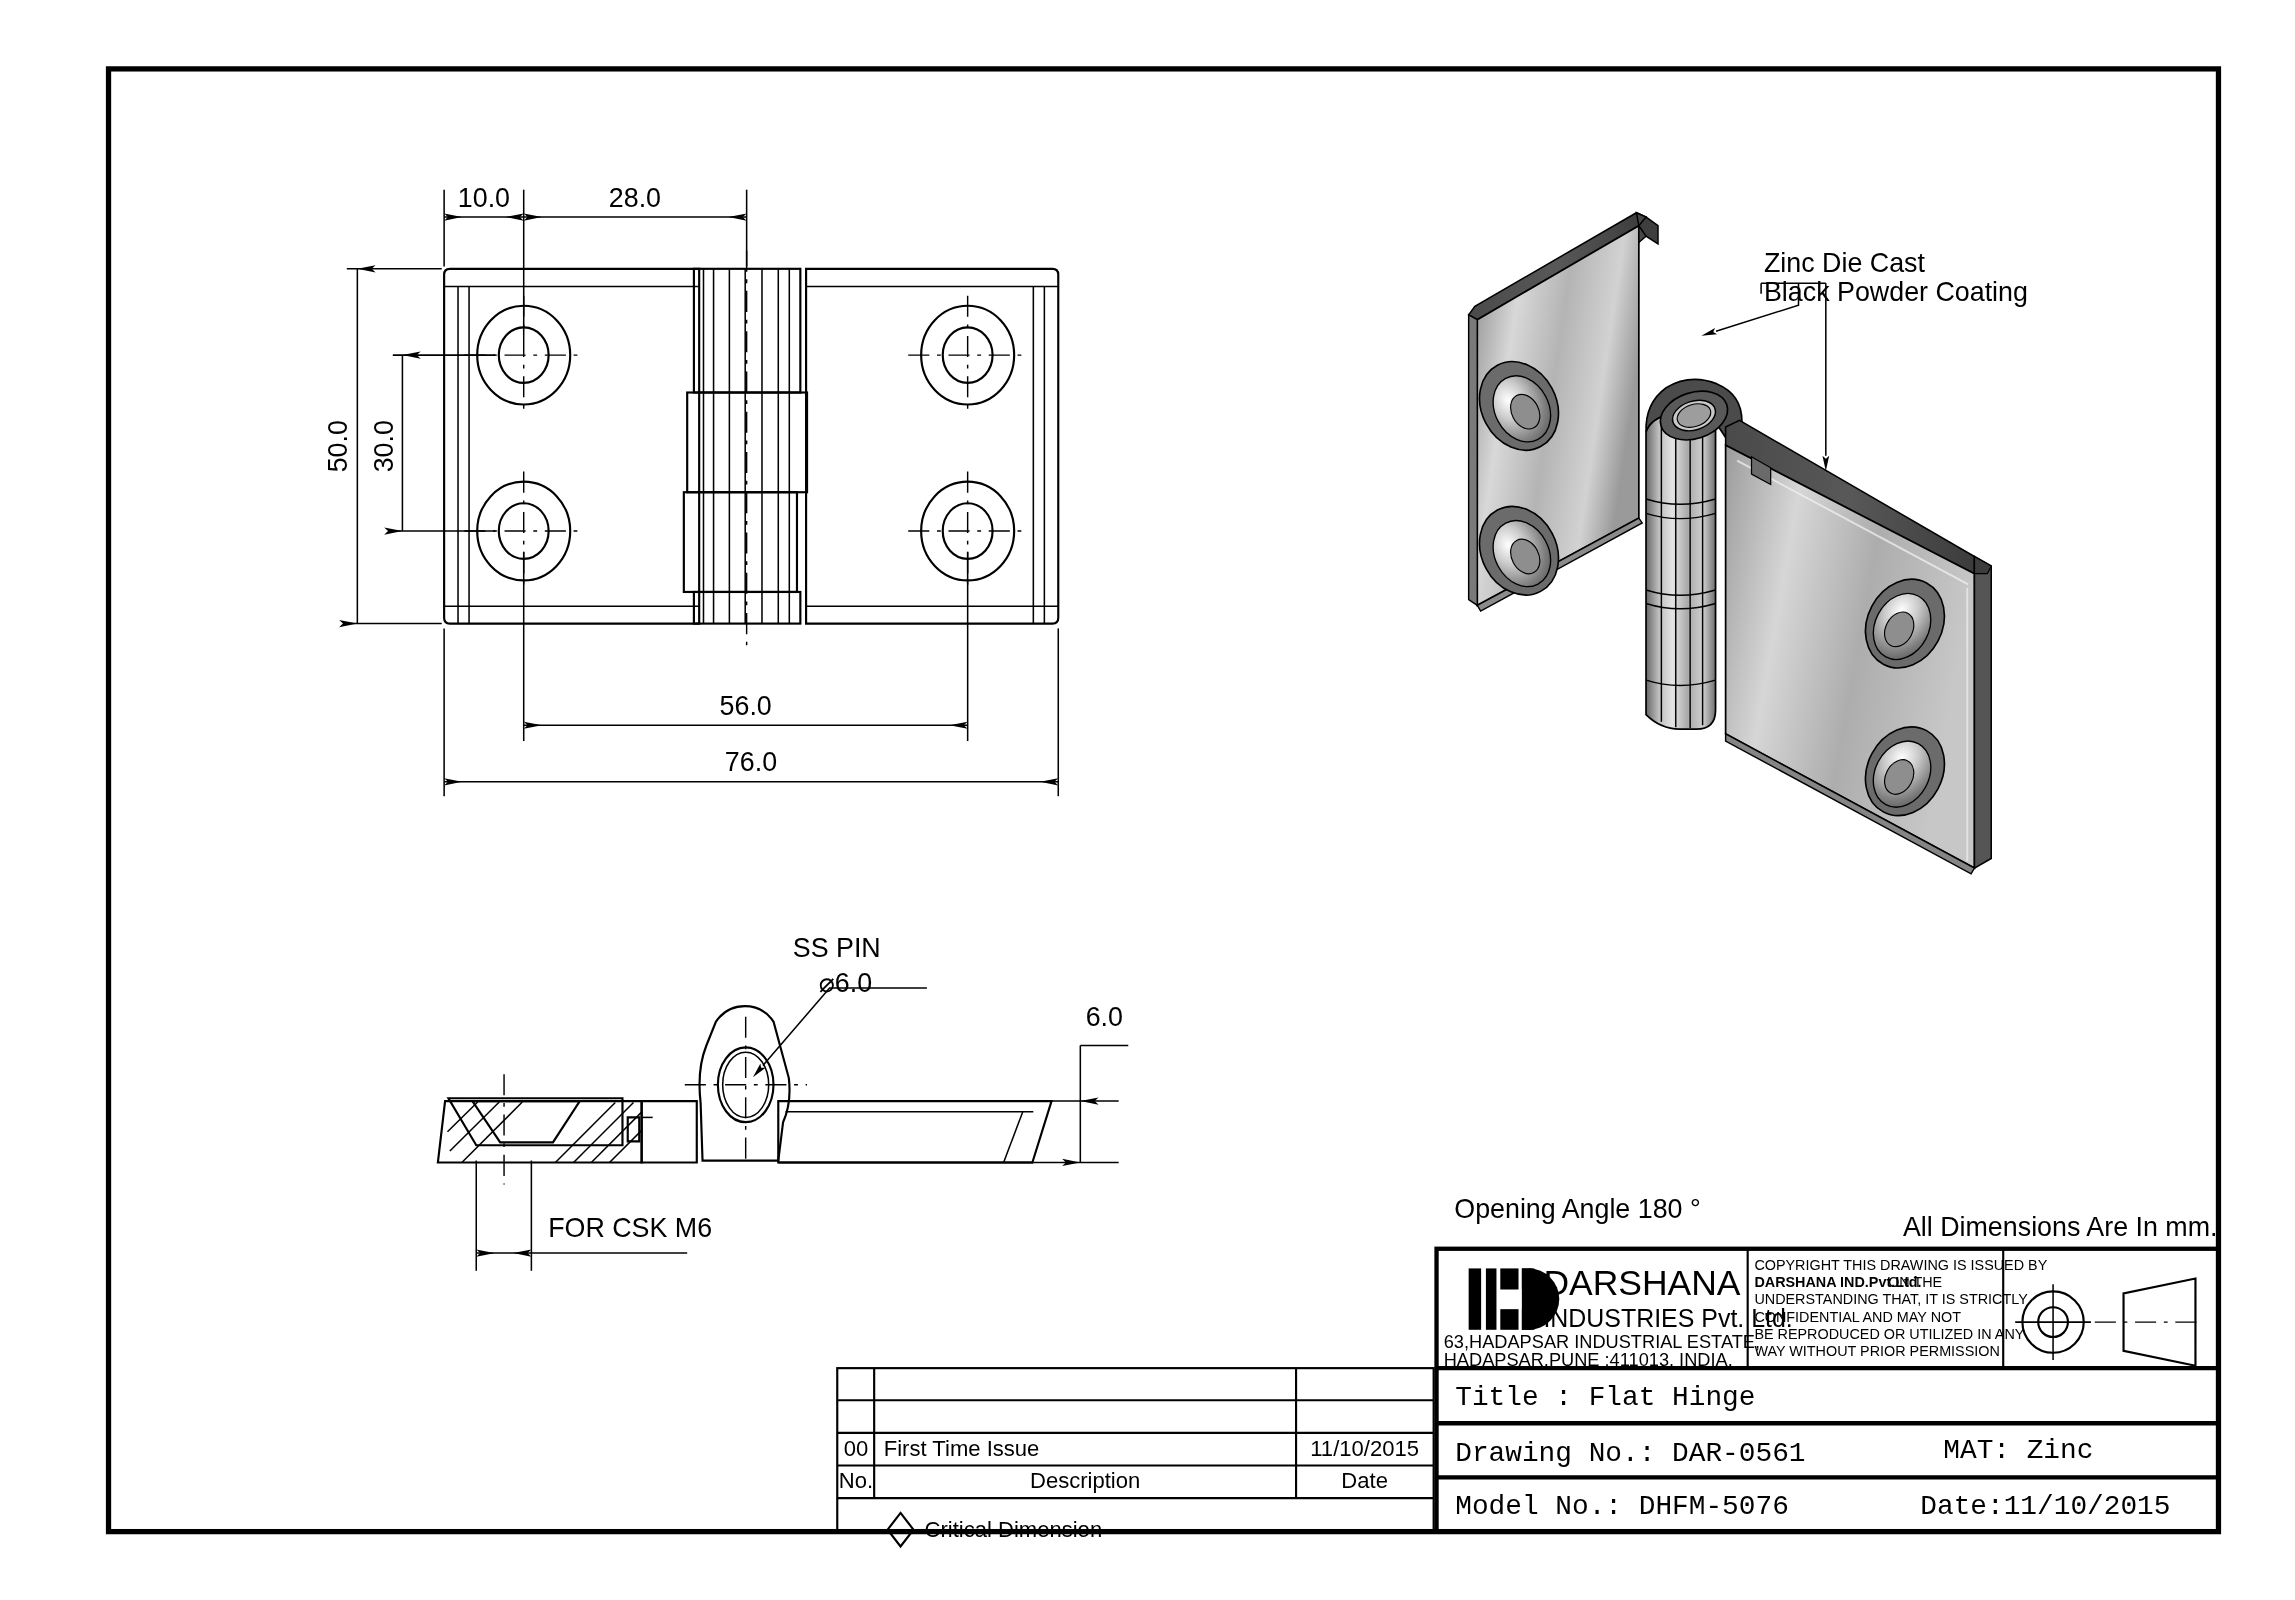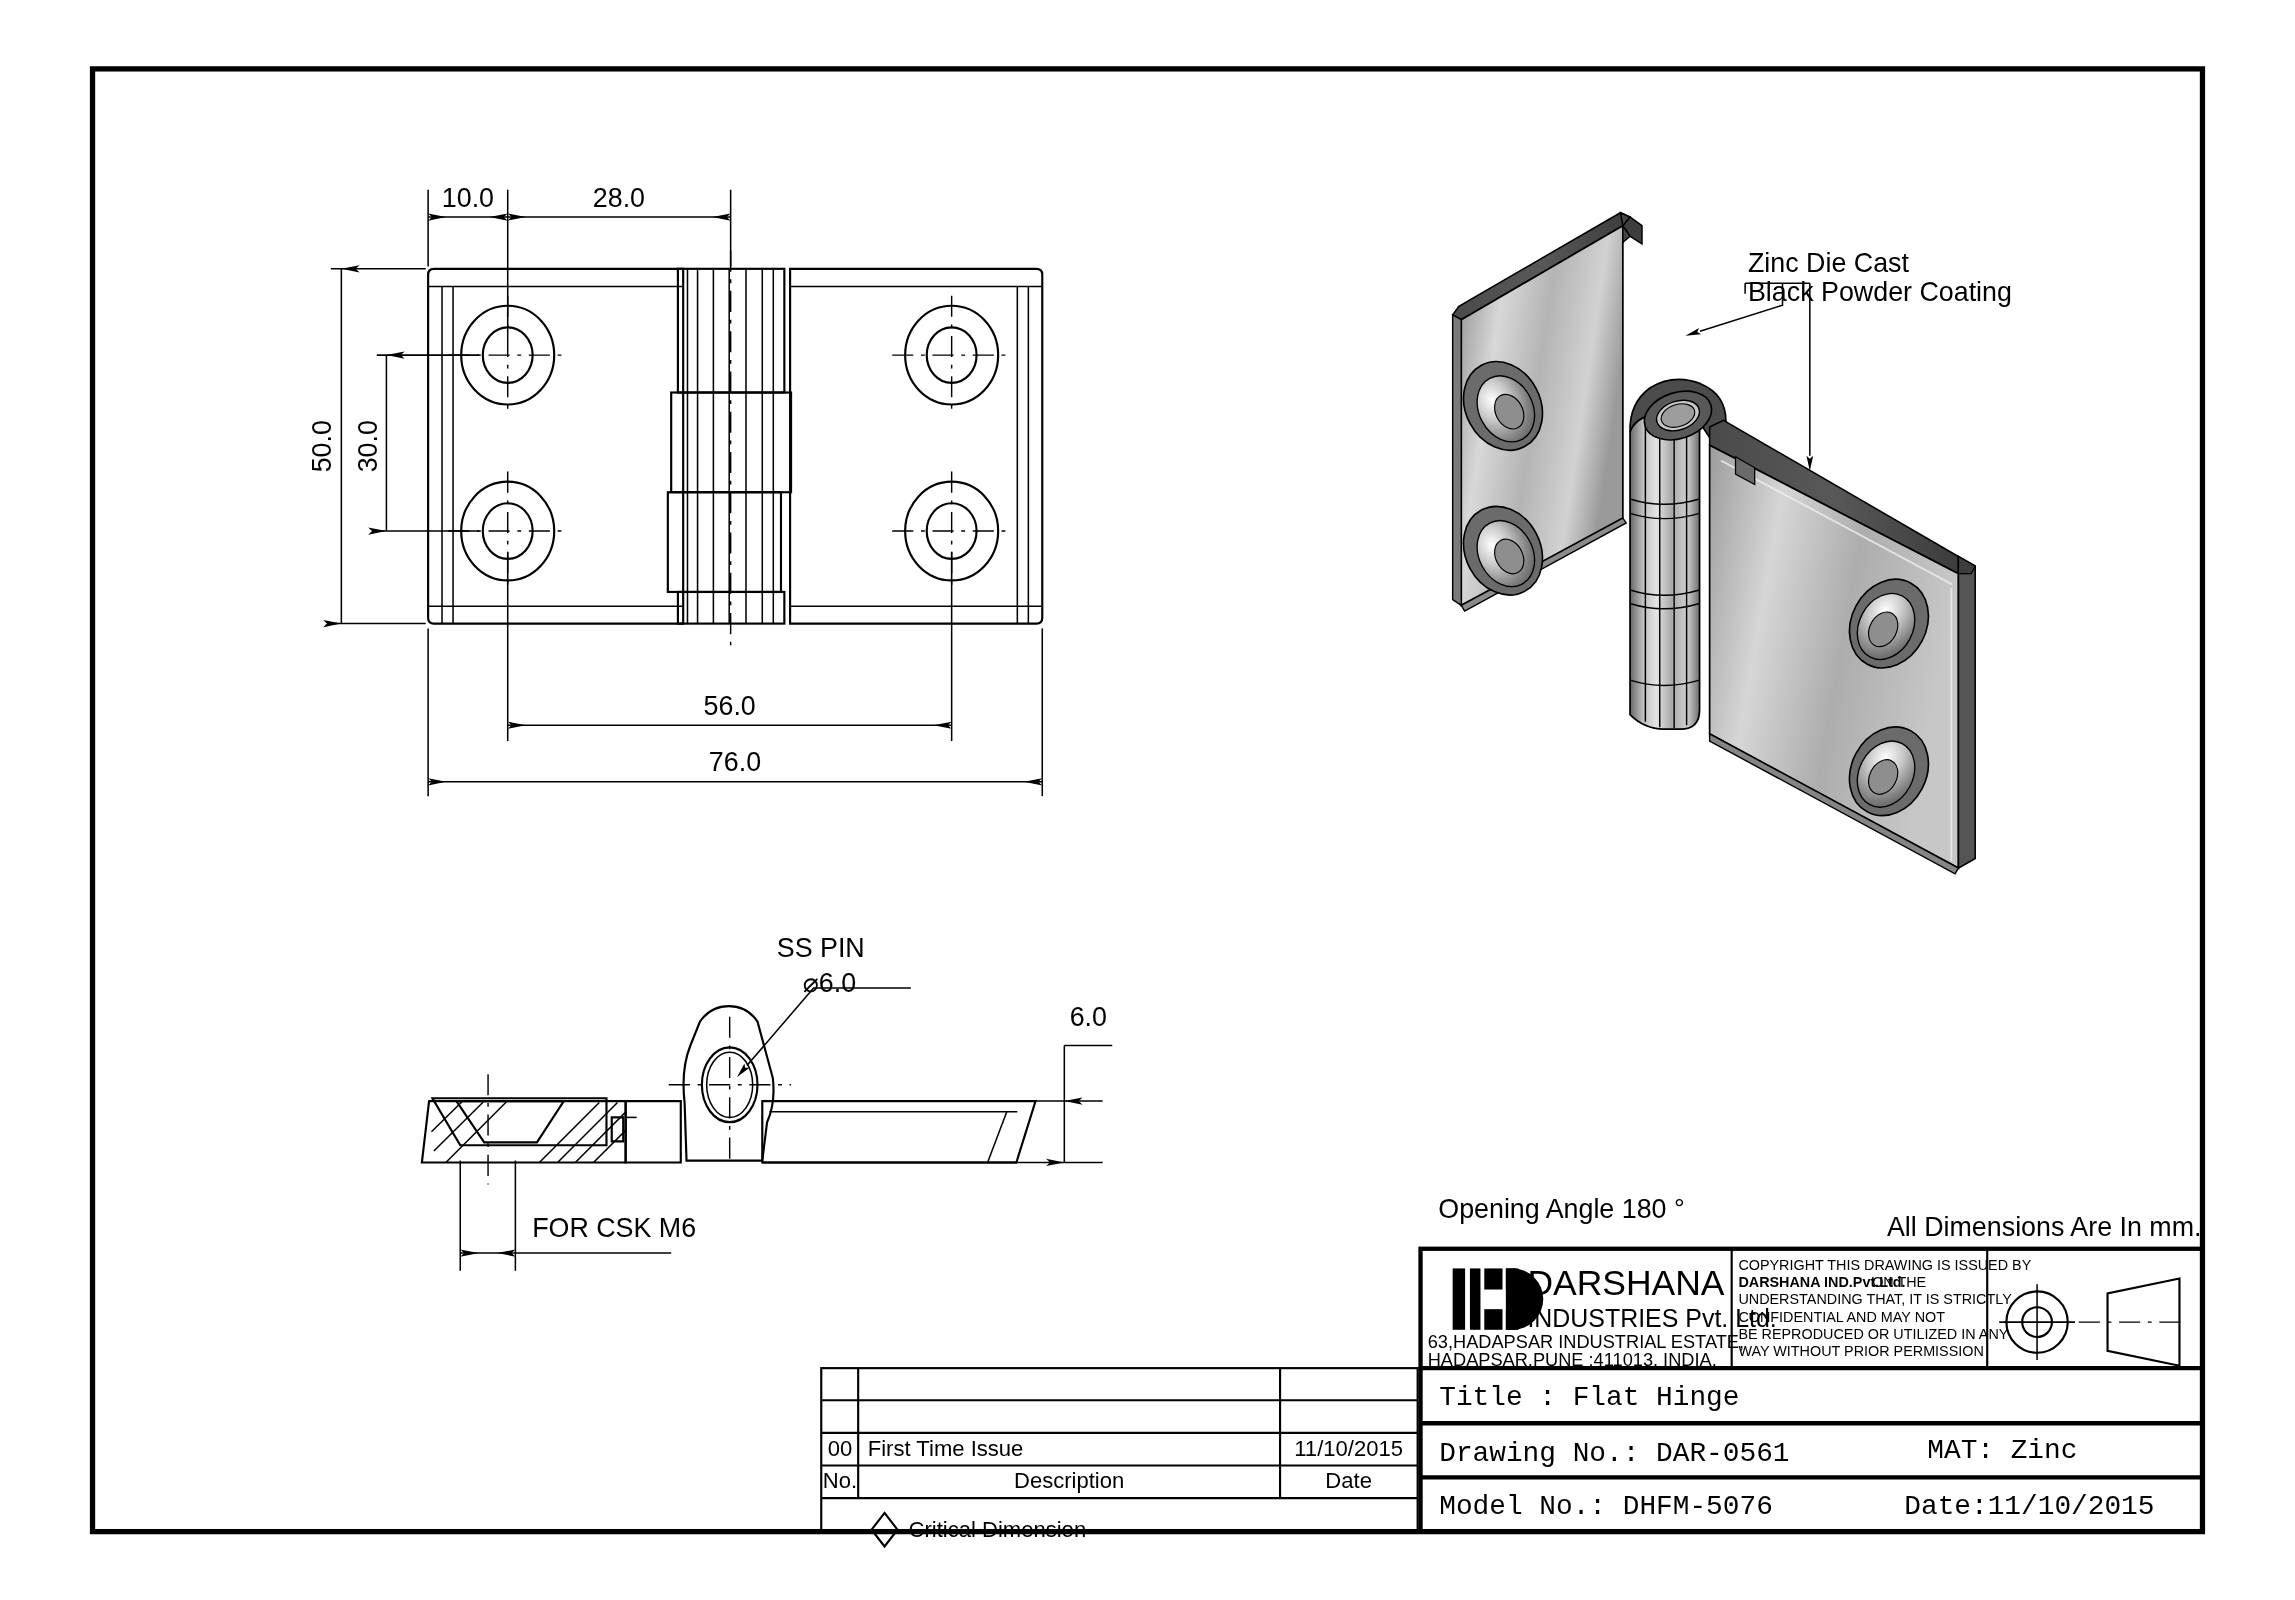--- a/index.html
+++ b/index.html
@@ -1,21 +1,21 @@
 <!DOCTYPE html>
 <html style="font-size:7.7px"><head>
 <meta charset="utf-8">
 <title>Flat Hinge Engineering Drawing</title>
 <style>
   html,body{margin:0;padding:0;background:#ffffff;}
   body{
     width:2295px;height:1601px;position:relative;overflow:hidden;
     font-family:"Liberation Sans", sans-serif;color:#000;
   }
-  #sheet{position:absolute;inset:0;}
+  #sheet{position:absolute;inset:0;margin-left:16px;}
   svg.layer{position:absolute;left:0;top:0;width:2295px;height:1601px;overflow:visible;}
   .txt{font-family:"Liberation Sans", sans-serif;fill:#000;}
   .mono{font-family:"Liberation Mono", monospace;fill:#000;}
   .dimtxt{font-size:56px;}
   .notetxt{font-size:56px;}
   .tiny{font-size:30px;}
   .stroke{fill:none;stroke:#000;}
   .thin{stroke-width:3.2;}
   .med{stroke-width:4.5;}
   .thick{stroke-width:9;}

